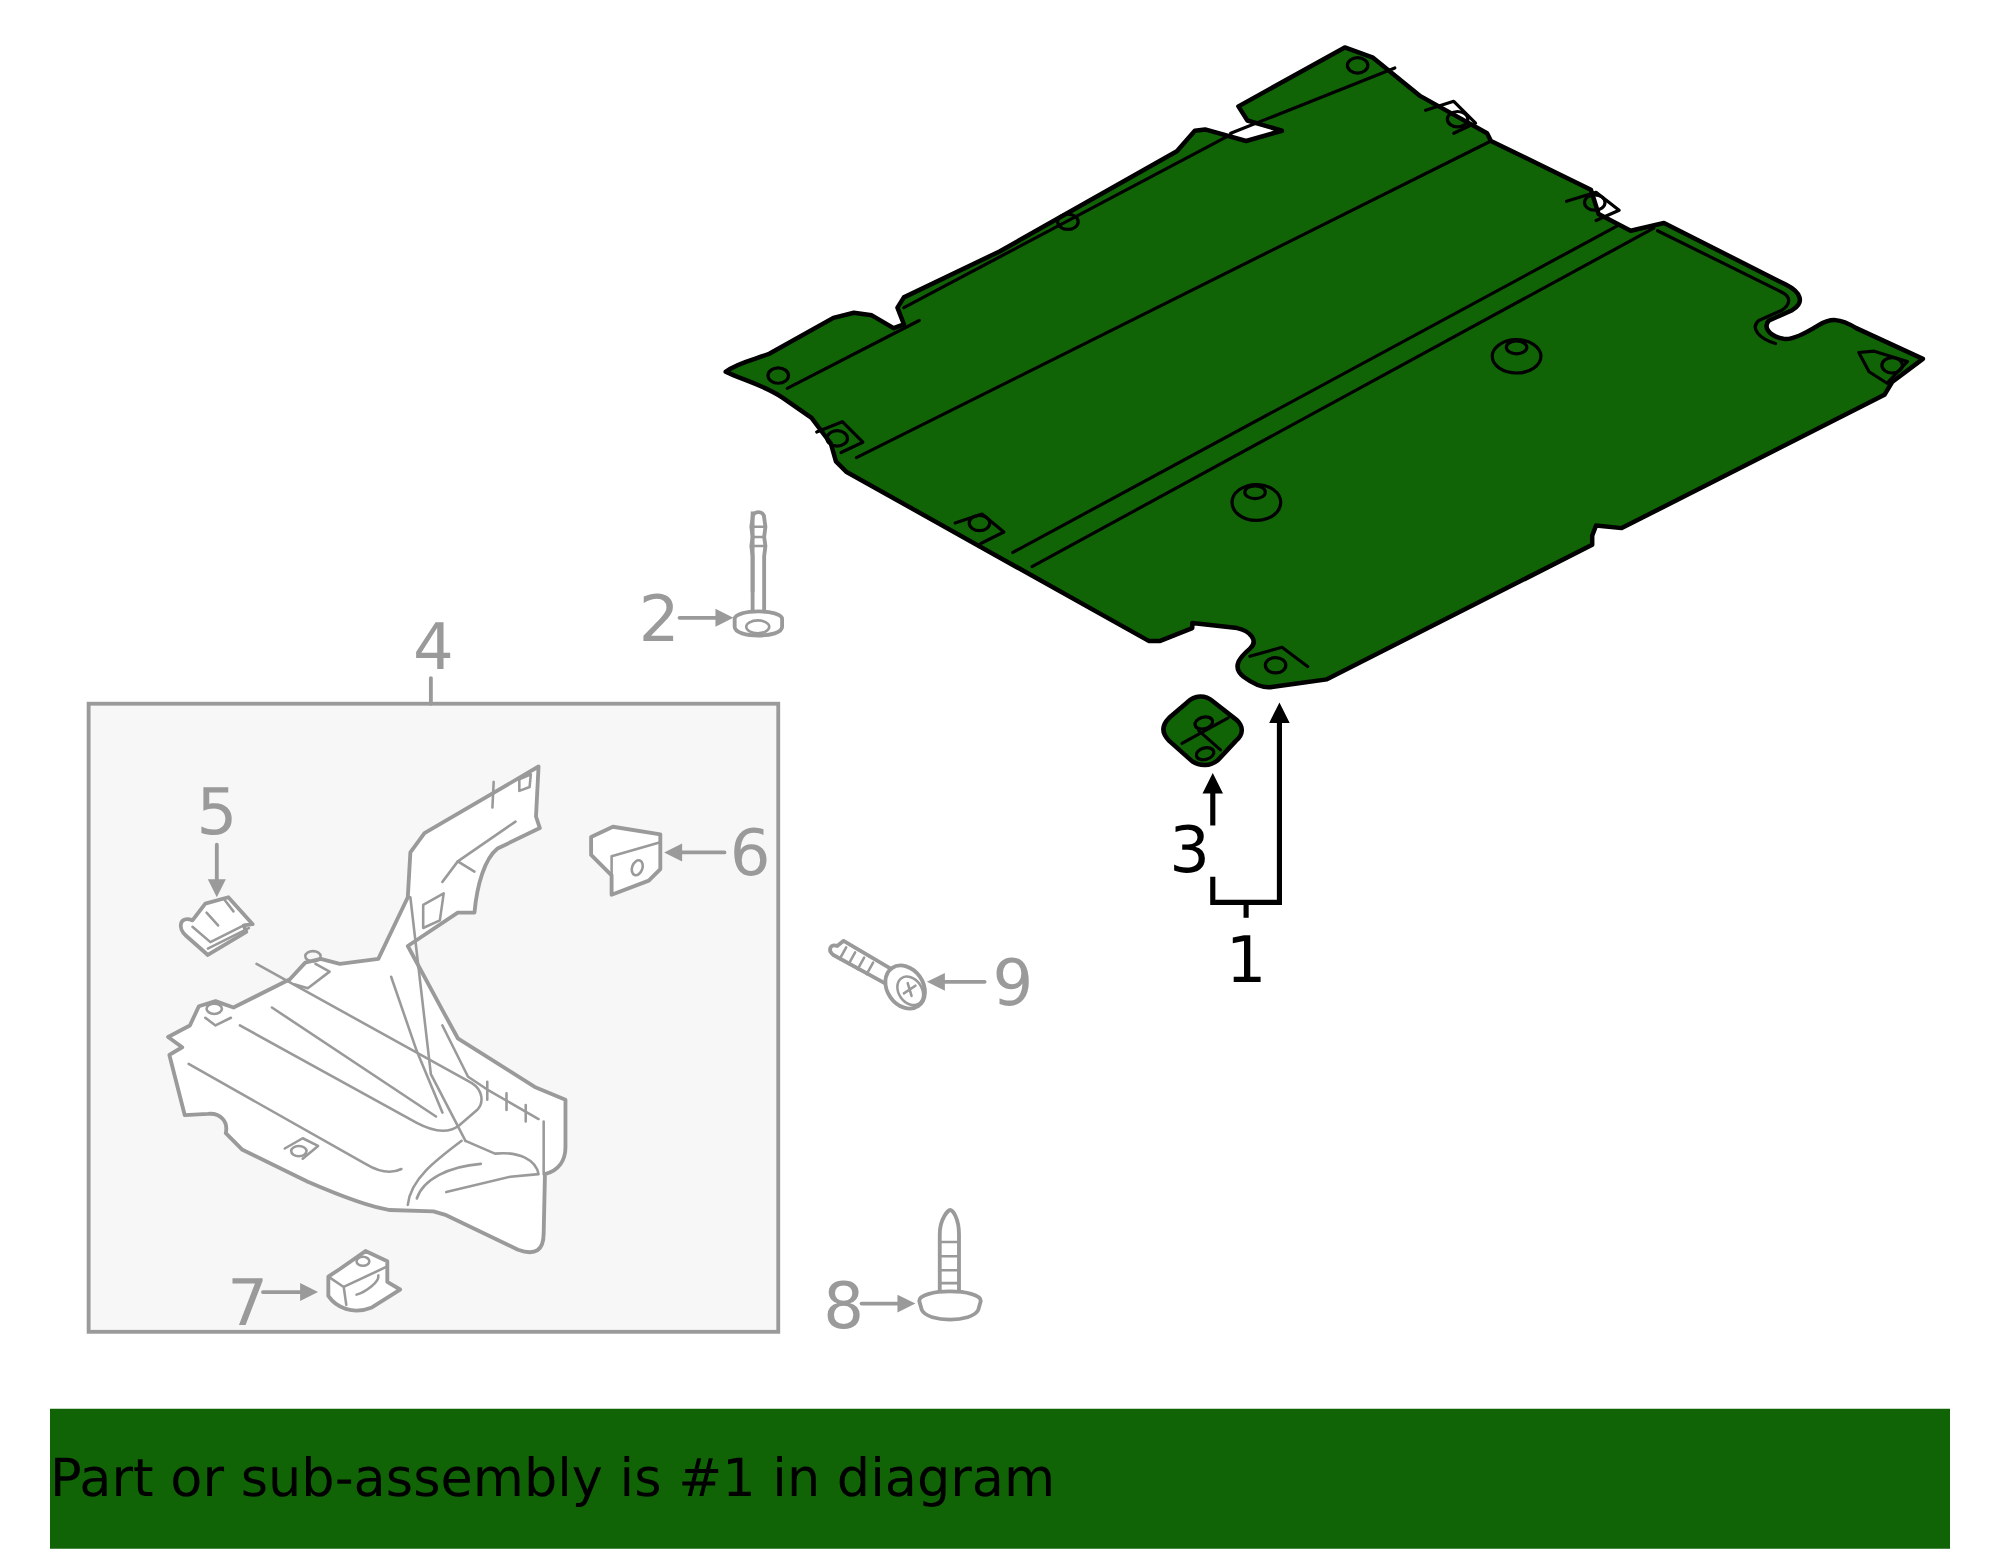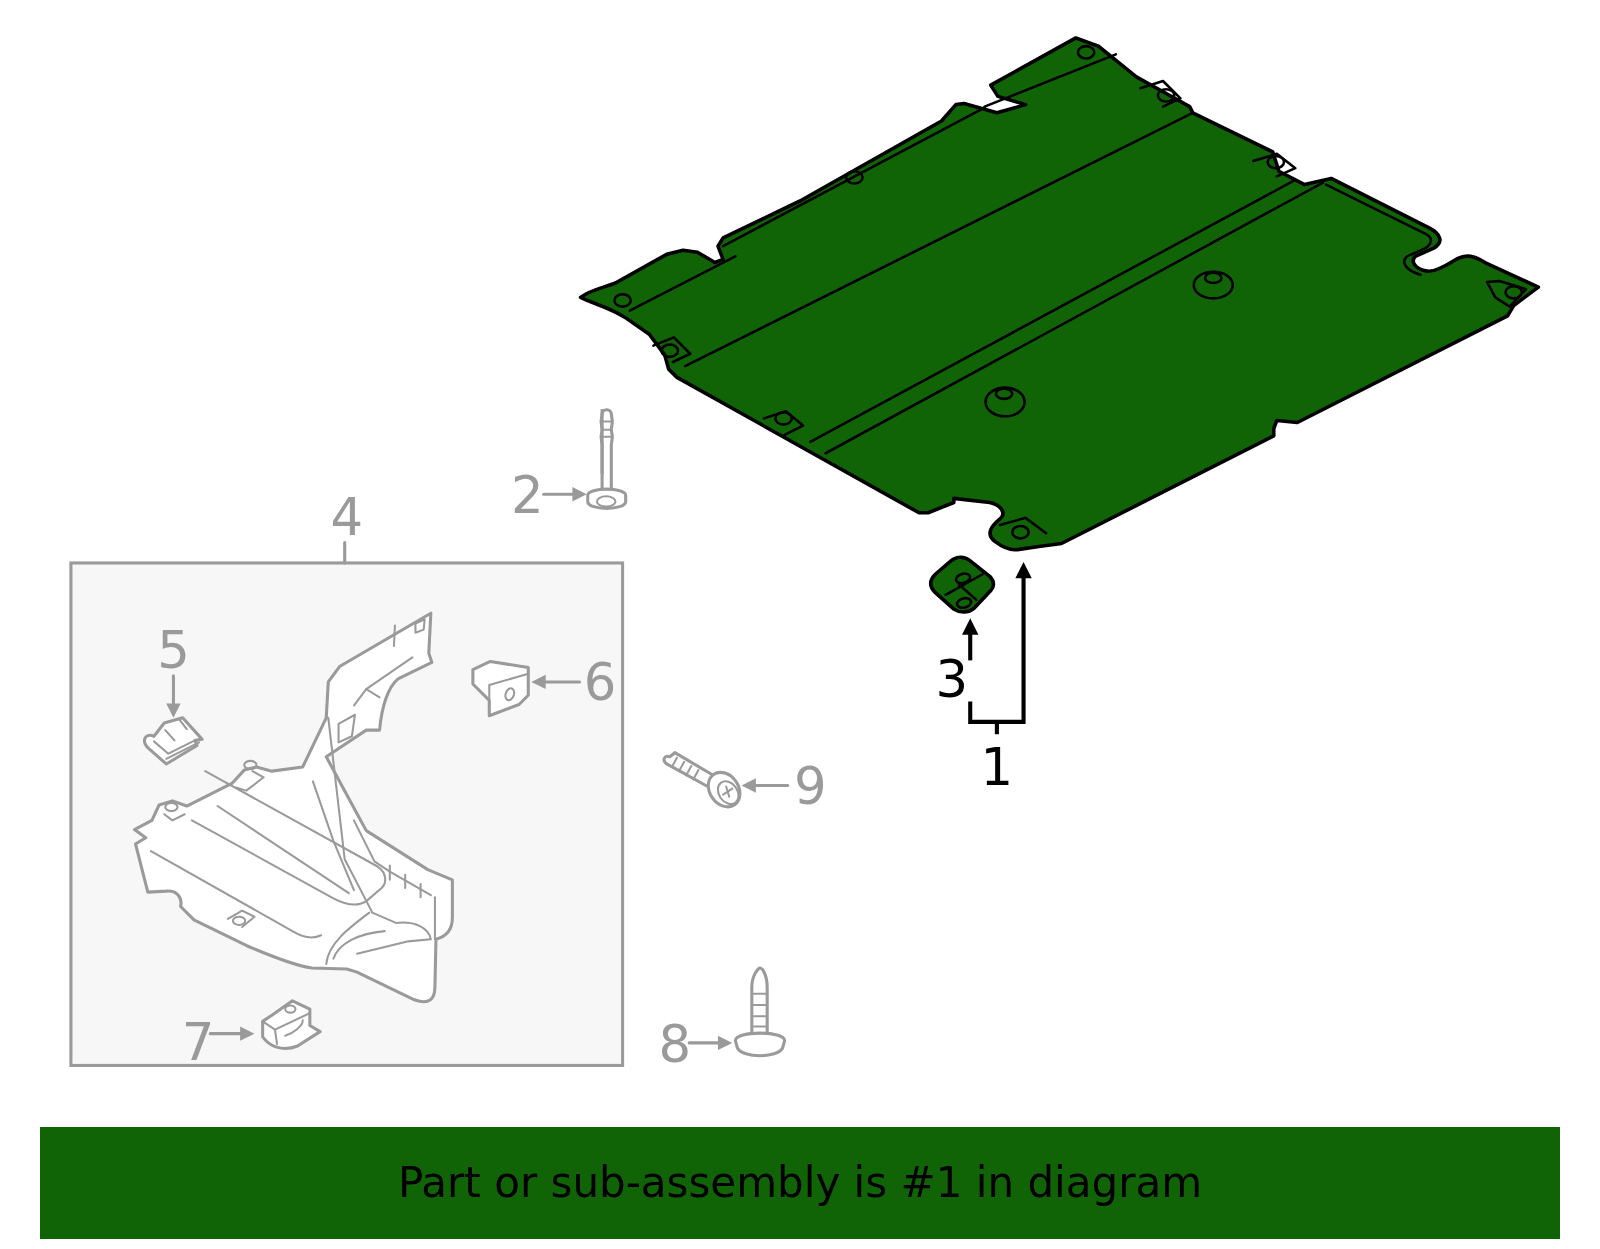--- a/index.html
+++ b/index.html
@@ -8,21 +8,21 @@
   .lbl { font-family: "DejaVu Sans", sans-serif; font-size: 50px; }
   .lbl-gray { fill: #9a9a9a; }
   .lbl-black { fill: #000000; }
   .gray-stroke { fill: none; stroke: #9a9a9a; stroke-width: 3; stroke-linejoin: round; stroke-linecap: round; }
   .gray-thin { fill: none; stroke: #9a9a9a; stroke-width: 2; stroke-linejoin: round; stroke-linecap: round; }
   .part-fill { fill: #ffffff; stroke: #9a9a9a; stroke-width: 3; stroke-linejoin: round; }
   .shield { stroke: #000; stroke-width: 3.5; stroke-linejoin: round; }
   .shield-line { fill: none; stroke: #000; stroke-width: 2.5; stroke-linecap: round; stroke-linejoin: round; }
   #banner {
     position: absolute; left: 40px; top: 1127px; width: 1520px; height: 112px;
-    display: flex; flex-direction: column; align-items: center; justify-content: center;
+    display: flex; flex-direction: column; align-items: flex-start; justify-content: center;
     color: #000; font-family: "DejaVu Sans", sans-serif; font-size: 42px; line-height: 50px;
   }
   #banner span { display: block; white-space: nowrap; }
 </style>
 </head>
 <body>
 
 <svg id="diagram" viewBox="0 0 1560 1218" width="1600" height="1249" xmlns="http://www.w3.org/2000/svg">
 
   <g>

